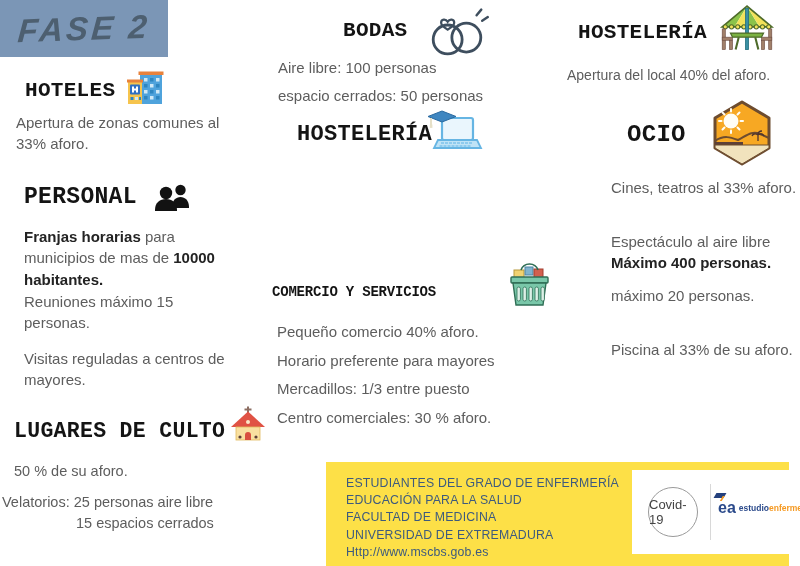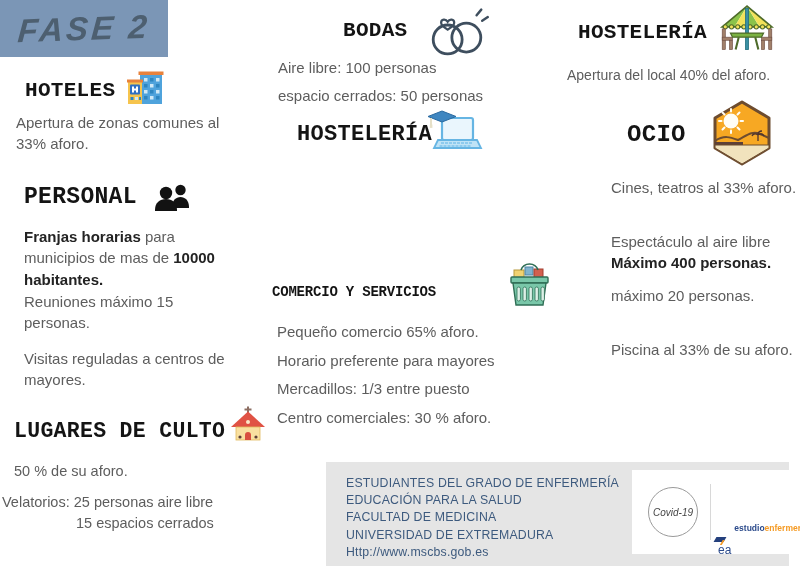--- a/index.html
+++ b/index.html
@@ -47,28 +47,28 @@
   
   #host-title{left:578px;top:21px;font-size:21px;}
   #terrace-icon{left:716px;top:3px;width:62px;height:58px;}
   #host-body{left:567px;top:66px;font-size:14px;white-space:nowrap;}
   #ocio-title{left:627px;top:121px;font-size:24px;}
   #ocio-icon{left:710px;top:99px;width:64px;height:68px;}
   .ocio-p{left:586px;width:215px;font-size:15px;line-height:21px;color:#5d5d5d;margin-left:25px;}
   #ocio-p1{top:177px;} #ocio-p2{top:231px;} #ocio-p3{top:285px;} #ocio-p4{top:339px;}
 
   
-  #footer{left:326px;top:462px;width:463px;height:104px;background:#e5e5e5;}
+  #footer{left:326px;top:462px;width:463px;height:104px;background:#fde047;}
   #footer-text{position:absolute;left:20px;top:13px;font-size:12.3px;line-height:17.2px;color:#3d5a7e;letter-spacing:.2px;}
   #logo-box{position:absolute;left:306px;top:8px;width:161px;height:84px;background:#ffffff;}
   #covid-badge{position:absolute;left:16px;top:17px;width:48px;height:48px;border:1px solid #9a9a9a;border-radius:50%;
-               display:flex;align-items:center;justify-content:center;font-style:italic;font-size:10px;color:#444;}
+               display:flex;align-items:center;justify-content:center;font-size:13px;color:#444;}
   #logo-divider{position:absolute;left:78px;top:14px;width:1px;height:56px;background:#d8d8d8;}
   #ea-logo{position:absolute;left:86px;top:30px;display:flex;align-items:center;gap:3px;}
-  #ea-mark{position:relative;font-weight:400;font-size:12px;color:#2b4a8b;line-height:1;margin-top:44px;}
+  #ea-mark{position:relative;font-weight:700;font-size:16px;color:#2b4a8b;line-height:1;}
   #ea-cap{position:absolute;left:-3px;top:-7px;width:10px;height:5px;background:#24407d;transform:skewX(-30deg);}
   #ea-cap:after{content:"";position:absolute;left:8px;top:3px;width:2px;height:5px;background:#f59a23;}
   #ea-words{font-size:8.5px;font-weight:700;line-height:1;}
   .ea-blue{color:#2b4a8b;} .ea-orange{color:#f59a23;}
 </style>
 </head>
 <body>
 
 <div id="canvas">
 
@@ -196,21 +196,21 @@
       <g fill="#ddf0e7" stroke="#2f6e55" stroke-width="0.8">
         <rect x="11" y="24" width="3.4" height="14" rx="1.7"></rect>
         <rect x="17" y="24" width="3.4" height="14" rx="1.7"></rect>
         <rect x="23" y="24" width="3.4" height="14" rx="1.7"></rect>
         <rect x="29" y="24" width="3.4" height="14" rx="1.7"></rect>
         <rect x="35" y="24" width="3.4" height="14" rx="1.7"></rect>
       </g>
     </svg>
   </div>
   <div id="comercio-body" class="abs body">
-    <div>Pequeño comercio 65% aforo.</div>
+    <div>Pequeño comercio 40% aforo.</div>
     <div>Horario preferente para mayores</div>
     <div>Mercadillos: 1/3 entre puesto</div>
     <div>Centro comerciales: 30 % aforo.</div>
   </div>
 
   <div id="host-title" class="abs title">HOSTELERÍA</div>
   <div id="terrace-icon" class="abs">
     <svg width="62" height="58" viewBox="0 0 60 54">
       <polygon points="30,2 6,22 18,22" fill="#8bc34a"></polygon>
       <polygon points="30,2 18,22 30,22" fill="#f3e25a"></polygon>

